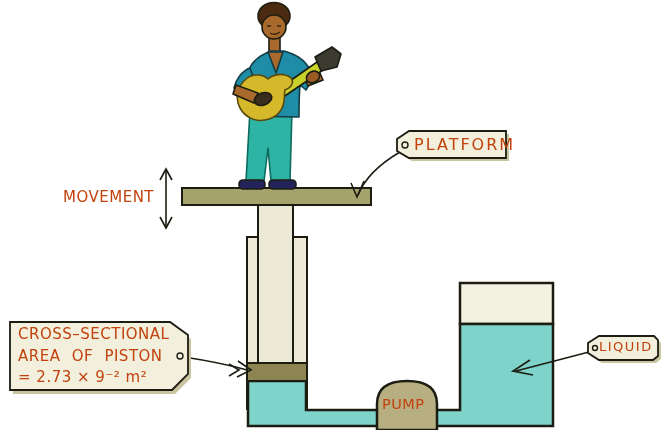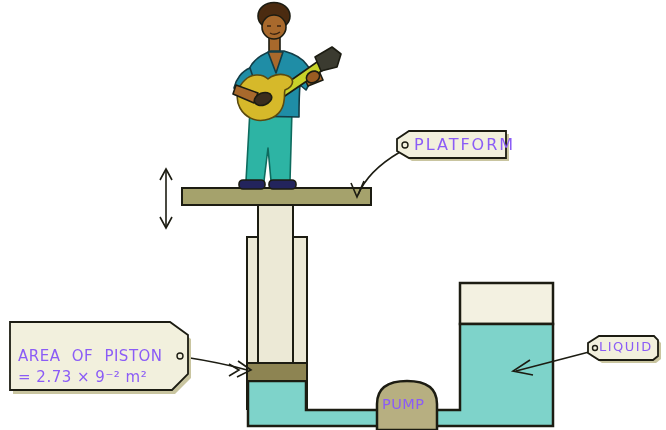--- a/index.html
+++ b/index.html
@@ -1,21 +1,21 @@
 <!DOCTYPE html>
 <html style="--c-outline: #1c1c12; --c-platform: #a5a26c; --c-piston: #8d8452; --c-pump: #b7af81; --c-cylinder: #ece9d6; --c-cream: #f3f1e1; --c-liquid: #7ed3ca; --c-tagbg: #f2f0dd; --c-tagshadow: #c9c5a0; --c-shirt: #1f8da6; --c-pants: #2db4a4; --c-skin: #a8692c; --c-hair: #4b2b10; --c-guitar: #d6b92a; --c-gneck: #c8d229; --c-dark: #3b3b30; --c-shoes: #23245c;"><head>
 <meta charset="utf-8">
 <style>
   html,body{margin:0;padding:0;background:#ffffff;}
   #stage{
     position:relative;width:666px;height:430px;background:#ffffff;overflow:hidden;
     font-family:"DejaVu Sans","Liberation Sans",sans-serif;color:#1b1b12;
   }
   #diagram-svg{position:absolute;left:0;top:0;}
-  .lbl{position:absolute;white-space:nowrap;color:#8b5cf6;}
+  .lbl{position:absolute;white-space:nowrap;color:#c2410c;}
   .lbl-movement{left:63px;top:188px;font-size:15px;letter-spacing:0.5px;}
   .lbl-platform{left:414px;top:135px;font-size:16px;letter-spacing:2px;}
   .lbl-liquid{left:599px;top:339px;font-size:13px;letter-spacing:1.5px;}
   .lbl-pump{left:382px;top:396px;width:50px;text-align:left;font-size:14.5px;letter-spacing:0.5px;}
   .lbl-cs1{left:18px;top:325px;font-size:15px;letter-spacing:0.5px;}
   .lbl-cs2{left:18px;top:347px;font-size:15px;letter-spacing:0.5px;word-spacing:6px;}
   .lbl-cs3{left:18px;top:368px;font-size:15px;letter-spacing:0.5px;}
 </style>
 </head>
 <body>
@@ -106,22 +106,24 @@
       <circle cx="180" cy="356" r="3" style="fill:var(--c-tagbg,#f2f0dd);stroke:var(--c-outline,#1c1c12);stroke-width:1.4"></circle>
     </g>
 
     <g>
       <polygon points="602,339 657,339 661,343 661,359 656,363 602,363 591,356 591,346" style="fill:var(--c-tagshadow,#c9c5a0)"></polygon>
       <polygon points="599,336 654,336 658,340 658,356 653,360 599,360 588,353 588,343" style="fill:var(--c-tagbg,#f2f0dd);stroke:var(--c-outline,#1c1c12);stroke-width:1.8"></polygon>
       <circle cx="595" cy="348" r="2.5" style="fill:var(--c-tagbg,#f2f0dd);stroke:var(--c-outline,#1c1c12);stroke-width:1.4"></circle>
     </g>
   </svg>
 
+  <div class="lbl lbl-movement">MOVEMENT</div>
 
   <div class="lbl lbl-platform">PLATFORM</div>
 
+  <div class="lbl lbl-cs1">CROSS–SECTIONAL</div>
   <div class="lbl lbl-cs2">AREA OF PISTON</div>
   <div class="lbl lbl-cs3">= 2.73 × 9⁻² m²</div>
 
   <div class="lbl lbl-pump">PUMP</div>
 
   <div class="lbl lbl-liquid">LIQUID</div>
 </div>
 
 </body></html>

